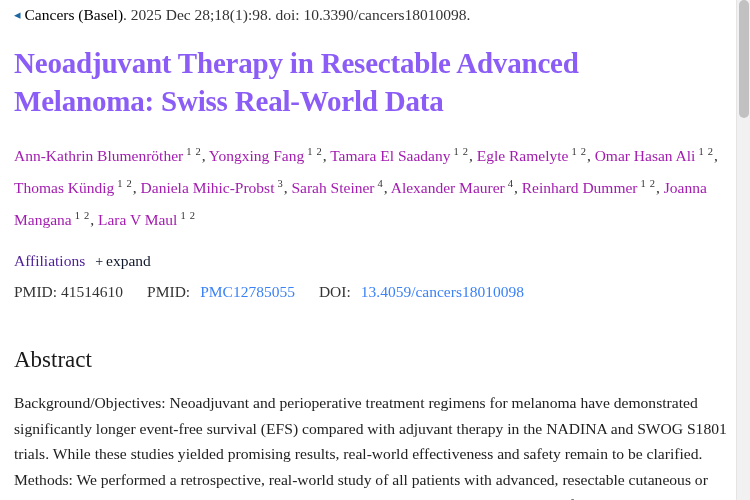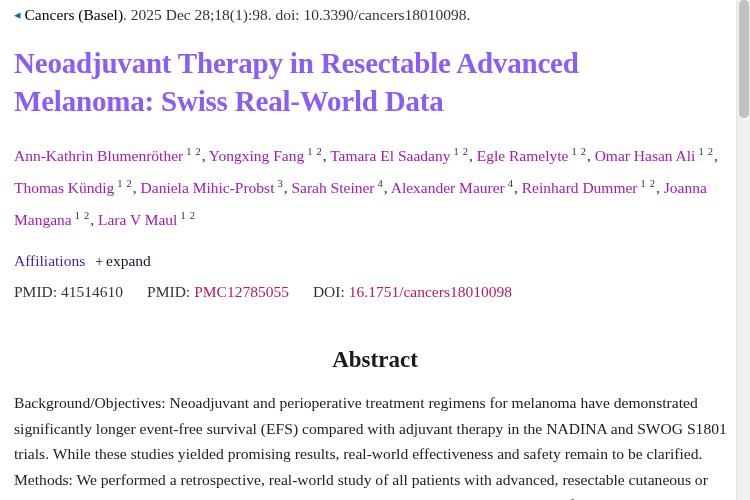--- a/index.html
+++ b/index.html
@@ -105,34 +105,33 @@
     line-height: 22px;
     color: #333;
     display: flex;
     align-items: center;
     flex-wrap: wrap;
   }
   .id-item { margin-right: 24px; white-space: nowrap; }
   .id-label { color: #333; }
   .id-value { color: #333; margin-left: 4px; }
   .id-link {
-    color: #be185d;
+    color: #3b82f6;
     text-decoration: none;
-    margin-left: 4px;
+    margin-left: 10px;
     cursor: pointer;
   }
   
   .abstract-heading {
     font-family: "Liberation Serif", serif;
     font-size: 23px;
-    font-weight: 700;
+    font-weight: 400;
     color: #1a1a1a;
     margin-top: 44px;
     margin-bottom: 0;
-    text-align: center;
   }
   .abstract-body {
     margin-top: 17px;
     font-size: 15.6px;
     line-height: 25.5px;
     color: #212121;
     max-width: 722px;
     text-align: left;
   }
   .abstract-body b { font-weight: 400; }
@@ -174,21 +173,21 @@
   <div class="affil-row">
     <span class="affil-label">Affiliations</span>
     <button class="expand-btn">
       <span class="plus">+</span><span>expand</span>
     </button>
   </div>
 
   <div class="ids-row">
       <span class="id-item"><span class="id-label">PMID:</span><span class="id-value">41514610</span></span>
       <span class="id-item"><span class="id-label">PMID:</span><a class="id-link" href="#">PMC12785055</a></span>
-      <span class="id-item"><span class="id-label">DOI:</span><a class="id-link" href="#">16.1751/cancers18010098</a></span>
+      <span class="id-item"><span class="id-label">DOI:</span><a class="id-link" href="#">13.4059/cancers18010098</a></span>
     </div>
 
   <h2 class="abstract-heading">Abstract</h2>
   <div class="abstract-body"><b>Background/Objectives</b><span>: Neoadjuvant and perioperative treatment regimens for melanoma have demonstrated significantly longer event-free survival (EFS) compared with adjuvant therapy in the NADINA and SWOG S1801 trials. While these studies yielded promising results, real-world effectiveness and safety remain to be clarified. </span><b>Methods</b><span>: We performed a retrospective, real-world study of all patients with advanced, resectable cutaneous or mucosal melanoma stage III/IV who received neoadjuvant treatment at the Department of Dermatology, University Hospital Zurich,</span></div>
 
   <div class="scrollbar">
     <div class="thumb"></div>
   </div>
 </div>
 

